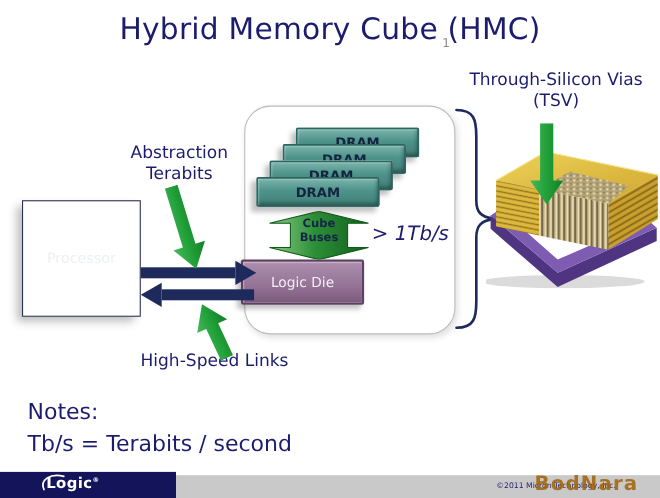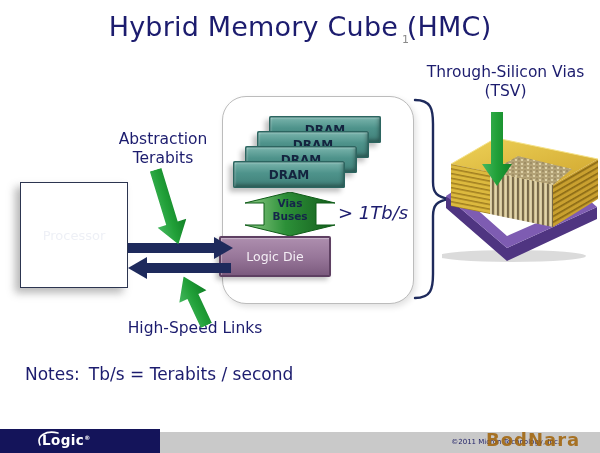--- a/index.html
+++ b/index.html
@@ -25,21 +25,21 @@
         display:flex;align-items:center;justify-content:center;
         font-size:12.5px;color:#f4eef5;box-sizing:border-box;}
   .processor{left:20px;top:182px;width:108px;height:106px;z-index:3;
         background:linear-gradient(180deg,#8a97b2 0%,#6b7893 38%,#41496 60%,#39425c 78%,#333c52 100%);
         border:1px solid #2c3550;box-shadow:-5px 5px 8px rgba(80,80,80,.4);
         display:flex;align-items:center;justify-content:center;
         font-size:13px;color:#eef0f6;box-sizing:border-box;}
   .busestxt{left:250px;top:197px;width:80px;z-index:3;text-align:center;
         font-size:10.5px;font-weight:600;line-height:13px;color:#15254a;}
   .bw{left:338px;top:202px;font-size:18px;color:#1c1c6e;z-index:2;font-style:italic;}
-  .notes{left:25px;top:364px;display:flex;gap:9px;font-size:17px;line-height:20px;color:#1c1c6e;}
+  .notes{left:25px;top:364px;display:flex;gap:9px;font-size:20px;line-height:20px;color:#1c1c6e;flex-direction:column;}
   .footer-navy{left:0;top:429px;width:160px;height:24px;background:#14145a;z-index:2;}
   .footer-gray{left:160px;top:432px;width:440px;height:21px;background:#c9c9c9;z-index:1;}
   .micron{position:absolute;left:42px;top:3px;color:#fff;font-size:13.5px;font-weight:bold;
           letter-spacing:.4px;}
   .reg{font-size:6px;vertical-align:super;}
   .copyright{left:448px;top:438px;width:112px;font-size:7px;color:#232368;z-index:3;text-align:right;}
   .watermark{left:486px;top:429px;width:114px;font-size:18px;font-weight:bold;color:#a16207;
              opacity:.85;letter-spacing:1px;z-index:4;white-space:nowrap;overflow:hidden;}
 </style>
 </head>
@@ -93,21 +93,21 @@
       </linearGradient>
       <linearGradient id="ggr" x1="0" y1="0" x2="1" y2="0">
         <stop offset="0" stop-color="#46b860"></stop>
           <stop offset="0.5" stop-color="#21a038"></stop>
         <stop offset="1" stop-color="#128027"></stop>
       </linearGradient>
     </defs>
     <polygon points="51,0 96,11 77,11 77,33 96,33 51,44 6,33 25,33 25,11 6,11" fill="url(#gbus)" stroke="#0f5c18" stroke-width="1"></polygon>
   </svg>
   <div class="abs busestxt">
-    <div>Vias</div>
+    <div>Cube</div>
     <div>Buses</div>
   </div>
 
   <div class="abs bw">&gt; 1Tb/s</div>
 
   <div class="abs logicdie">
     <span>Logic Die</span>
     </div>
 
   <div class="abs processor">

